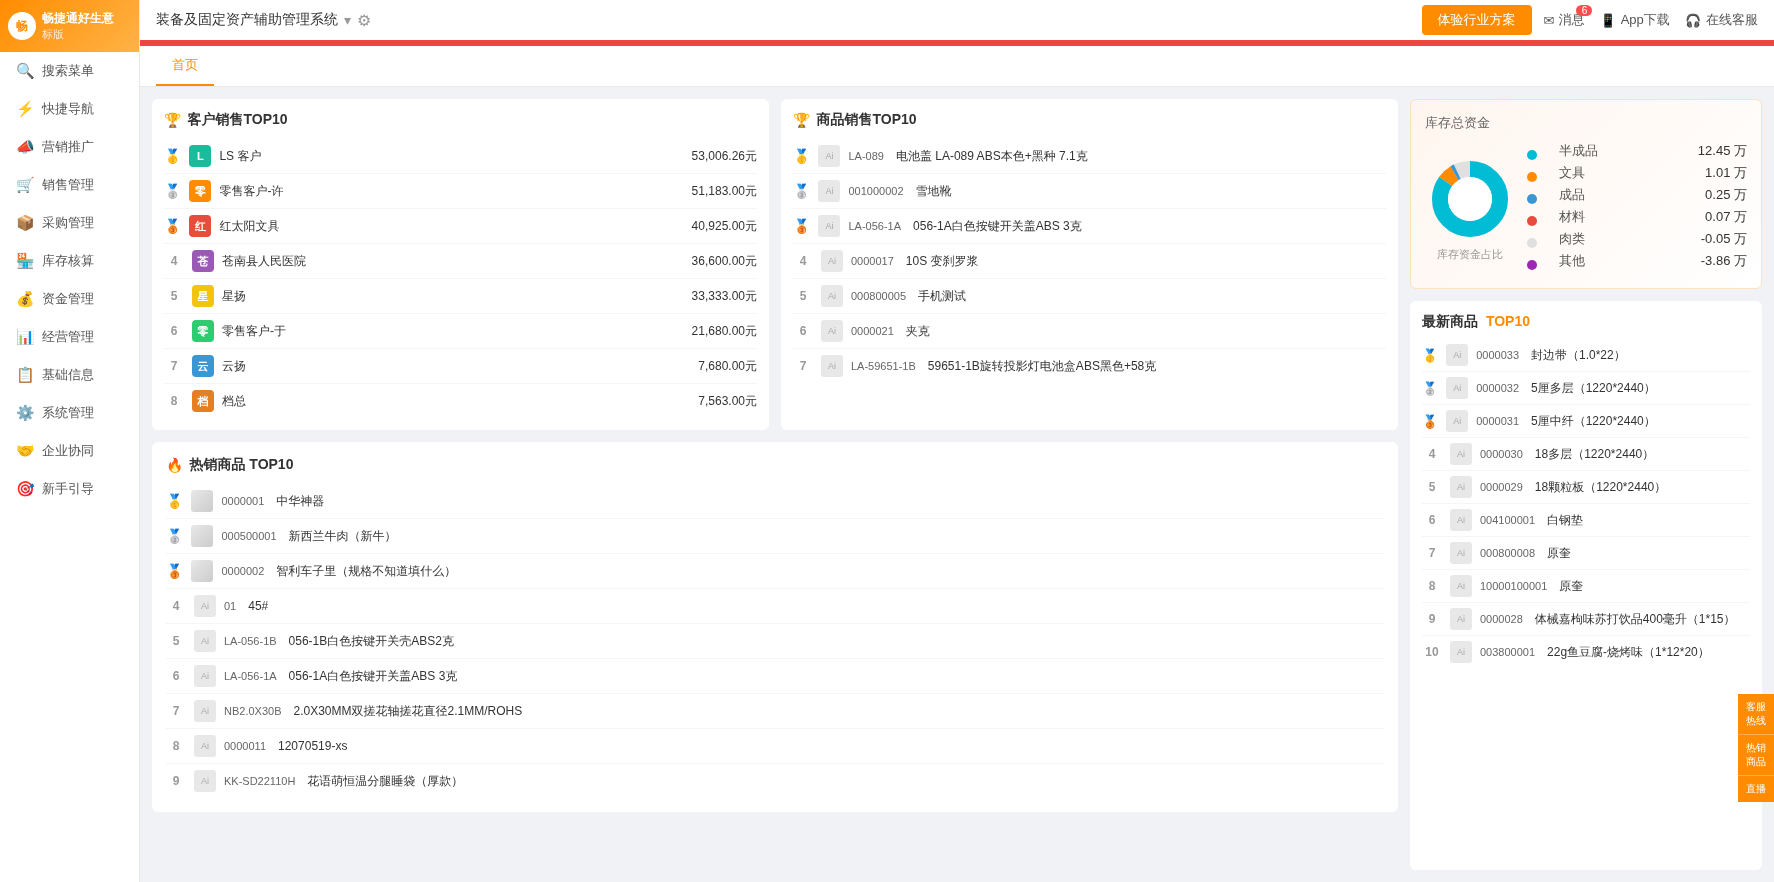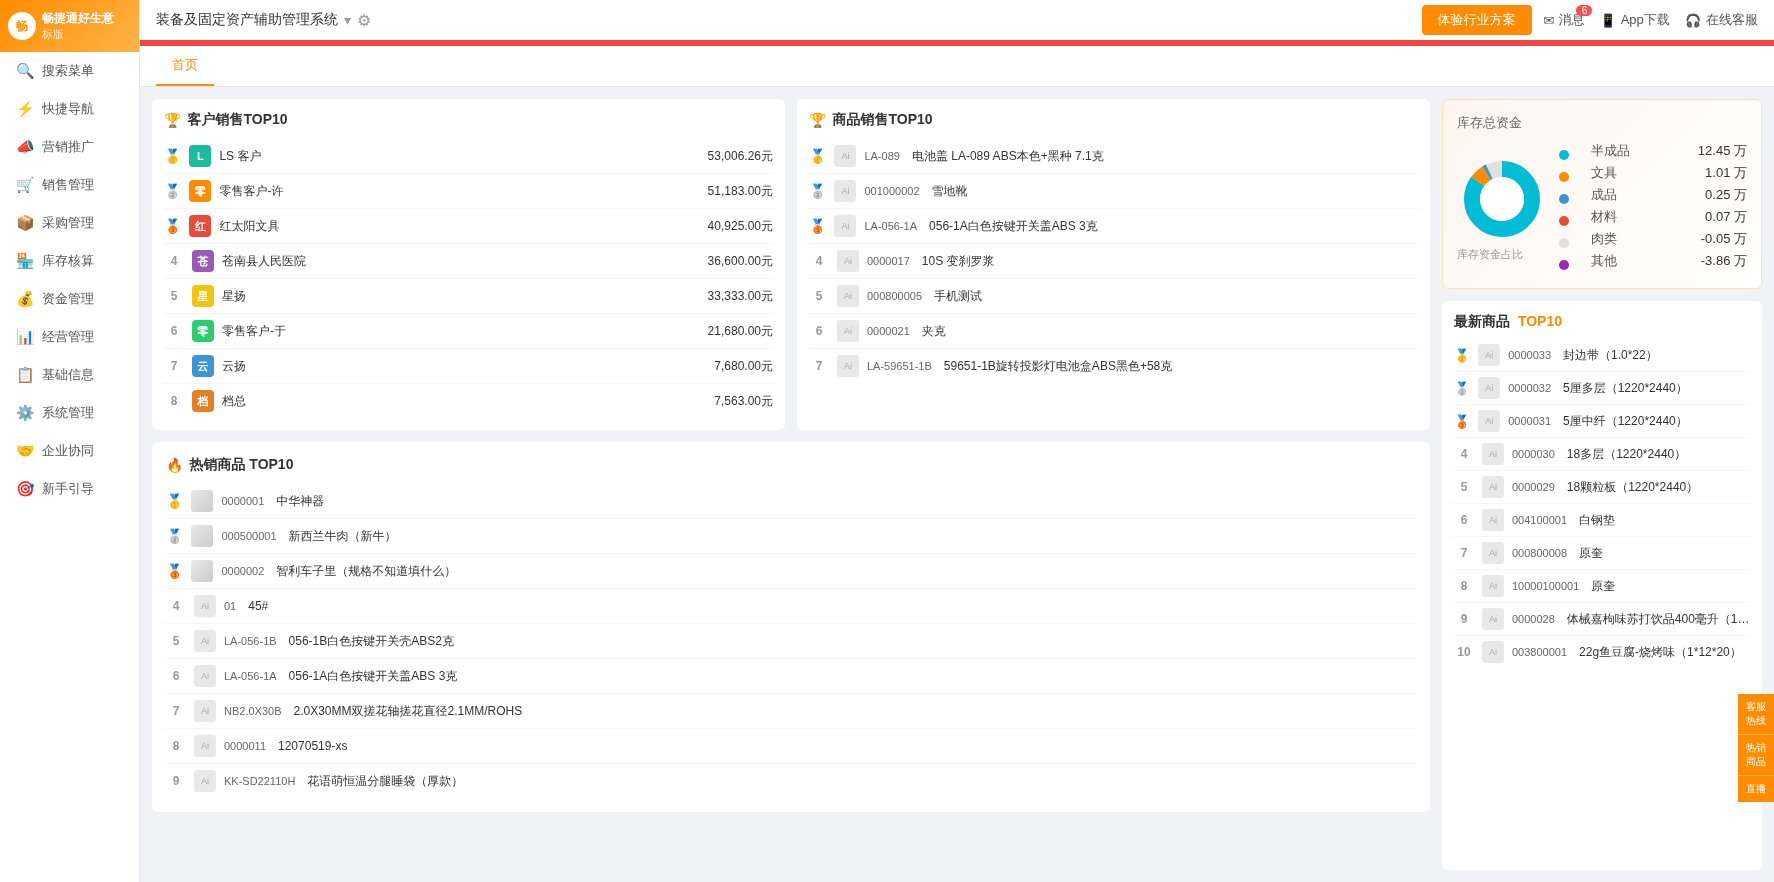--- a/index.html
+++ b/index.html
@@ -114,39 +114,39 @@
     }
     .product-code { color: #666; font-size: 11px; margin-right: 4px; }
     .product-name { color: #333; font-size: 12px; flex: 1; overflow: hidden; text-overflow: ellipsis; white-space: nowrap; }
 
     
     .hot-products-card {
       background: #fff; border-radius: 6px; padding: 14px;
     }
 
     
-    .right-panel { width: 320px; flex-shrink: 0; display: flex; flex-direction: column; gap: 12px; }
+    .right-panel { width: 352px; flex-shrink: 0; display: flex; flex-direction: column; gap: 12px; }
 
     .inventory-card {
       background: linear-gradient(135deg, #fff5ee, #fff);
       border-radius: 6px; padding: 14px;
       border: 1px solid #ffe0c0;
     }
     .inventory-title { font-size: 13px; color: #666; margin-bottom: 6px; }
     .inventory-total { font-size: 24px; font-weight: bold; color: #333; }
     .inventory-total span { font-size: 14px; color: #666; margin-left: 4px; }
 
     .chart-area { display: flex; gap: 12px; align-items: center; margin-top: 10px; }
     .donut-svg { flex-shrink: 0; }
     .legend-list { flex: 1; }
     .legend-item { display: flex; align-items: flex-end; gap: 22px; margin-bottom: 4px; font-size: 13px; }
     .legend-dot { width: 10px; height: 10px; border-radius: 50%; flex-shrink: 0; }
     .legend-label { color: #555; flex: 1; }
     .legend-value { color: #333; font-weight: 500; white-space: nowrap; }
-    .chart-label { font-size: 11px; color: #999; text-align: left; }
+    .chart-label { font-size: 11px; color: #999; text-align: center; }
 
     .new-products-card { background: #fff; border-radius: 6px; padding: 12px; flex: 1; }
     .new-products-title { font-size: 14px; font-weight: bold; color: #333; margin-bottom: 8px; }
     .new-products-title .highlight { color: #ff8c00; }
 
     .new-product-row {
       display: flex; align-items: center; gap: 8px;
       padding: 5px 0; border-bottom: 1px solid #f5f5f5; font-size: 12px;
     }
     .new-product-row:last-child { border-bottom: none; }

